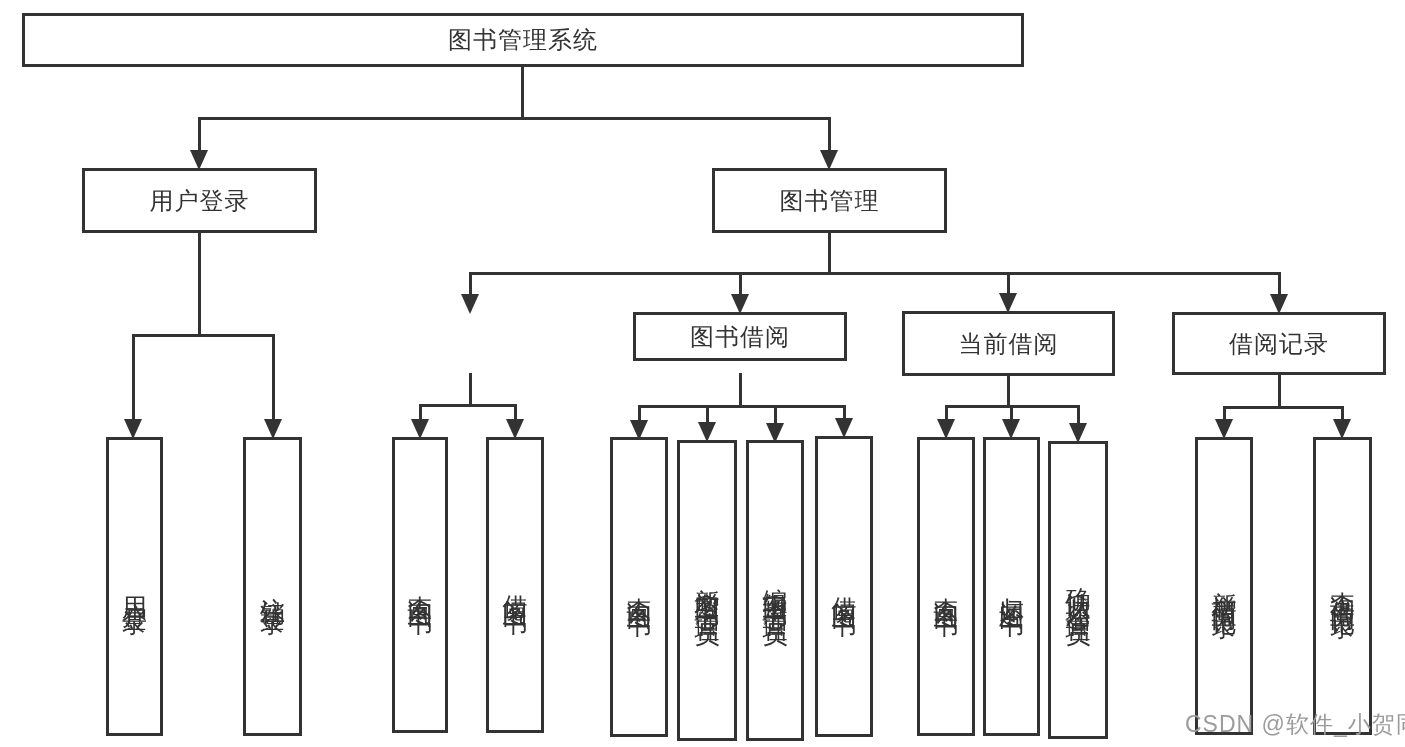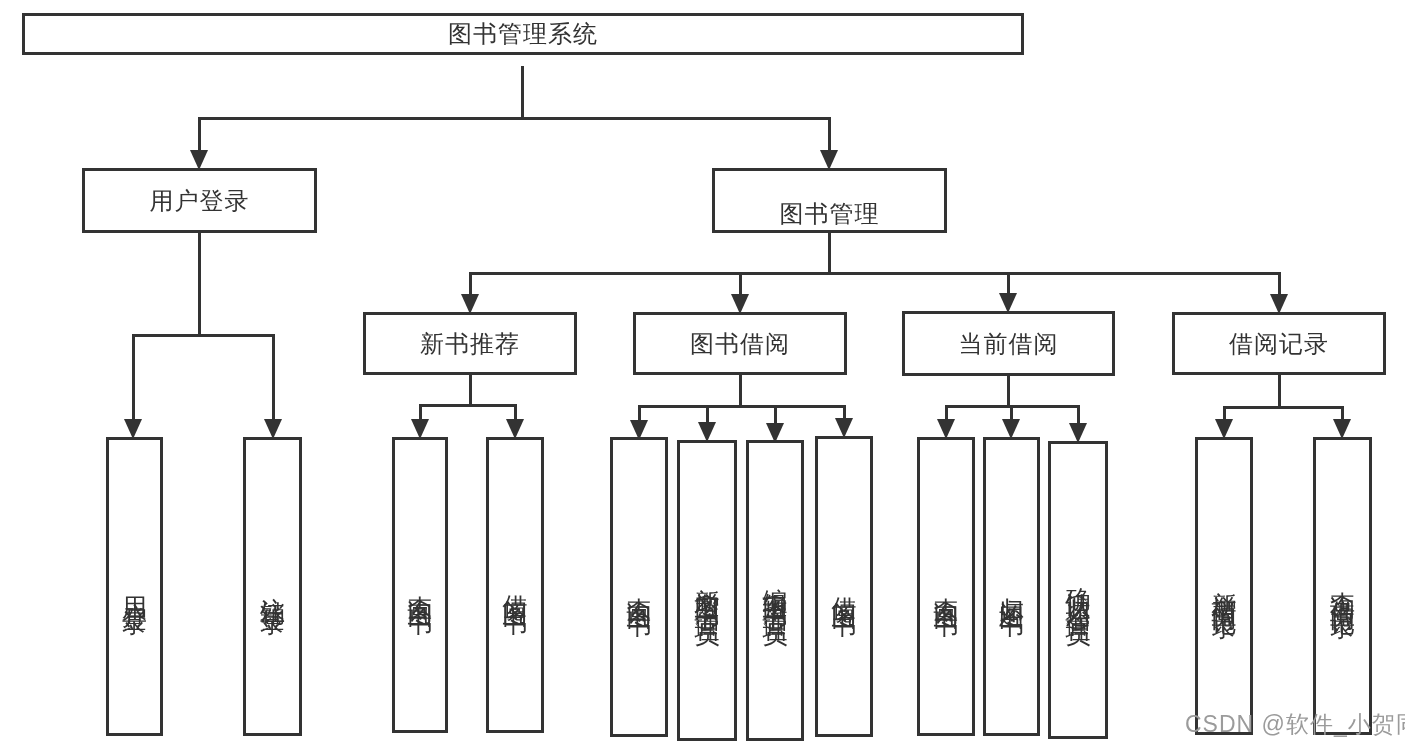--- a/index.html
+++ b/index.html
@@ -61,33 +61,30 @@
     color:var(--wm-color);
     letter-spacing:1px;
     white-space:nowrap;
   }
 </style>
 </head>
 <body>
 
 <div class="stage" style="width: 1405px; height: 747px;">
   <span class="watermark" style="left: 1185px; top: 709px;">CSDN @软件_小贺同学</span>
-<div class="node h" style="left: 22px; top: 13px; width: 1002px; height: 42px;">
+<div class="node h" style="left: 22px; top: 13px; width: 1002px; height: 54px;">
       <span>图书管理系统</span>
     </div>
     <div class="node h" style="left: 82px; top: 168px; width: 235px; height: 65px;">
       <span>用户登录</span>
     </div>
-    <div class="node h" style="left: 712px; top: 168px; width: 235px; height: 65px; align-items: flex-end;">
+    <div class="node h" style="left: 712px; top: 168px; width: 235px; height: 65px;">
       <span>图书管理</span>
     </div>
-    <div class="node h" style="left: 363px; top: 312px; width: 214px; height: 63px;">
-      <span>新书推荐</span>
-    </div>
-    <div class="node h" style="left: 633px; top: 312px; width: 214px; height: 63px;">
+    <div class="node h" style="left: 633px; top: 312px; width: 214px; height: 49px;">
       <span>图书借阅</span>
     </div>
     <div class="node h" style="left: 1172px; top: 312px; width: 214px; height: 63px;">
       <span>借阅记录</span>
     </div>
     <div class="node h" style="left: 902px; top: 311px; width: 213px; height: 65px;">
       <span>当前借阅</span>
     </div>
     <div class="node v" style="left: 106px; top: 437px; width: 57px; height: 299px;">
       <span>用户登录</span>

